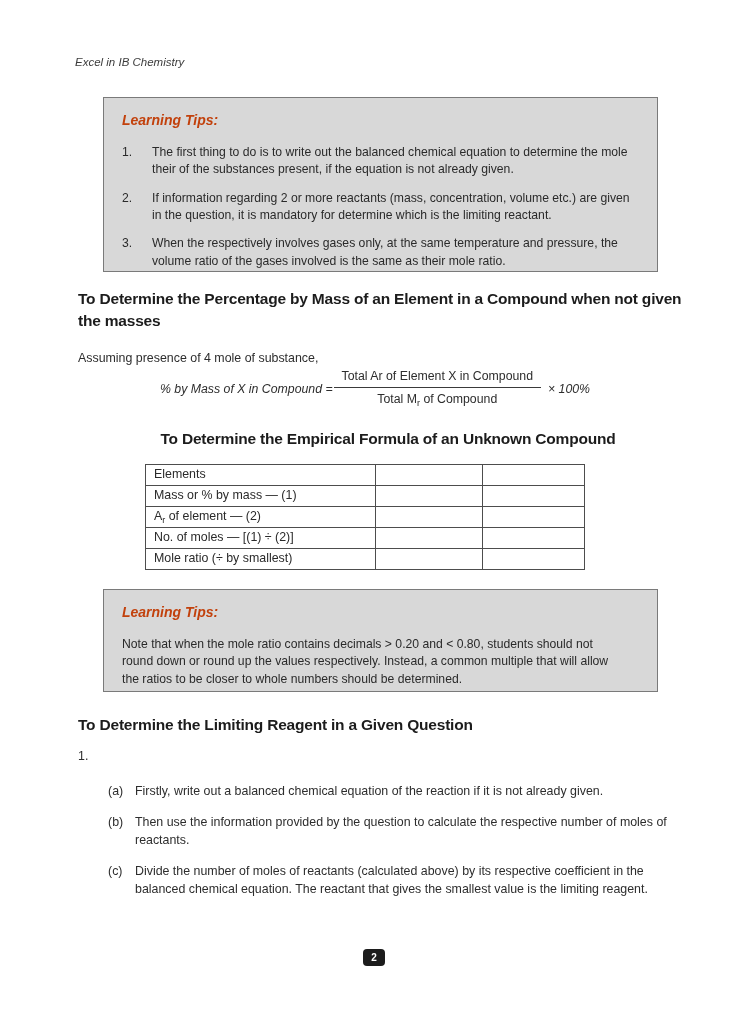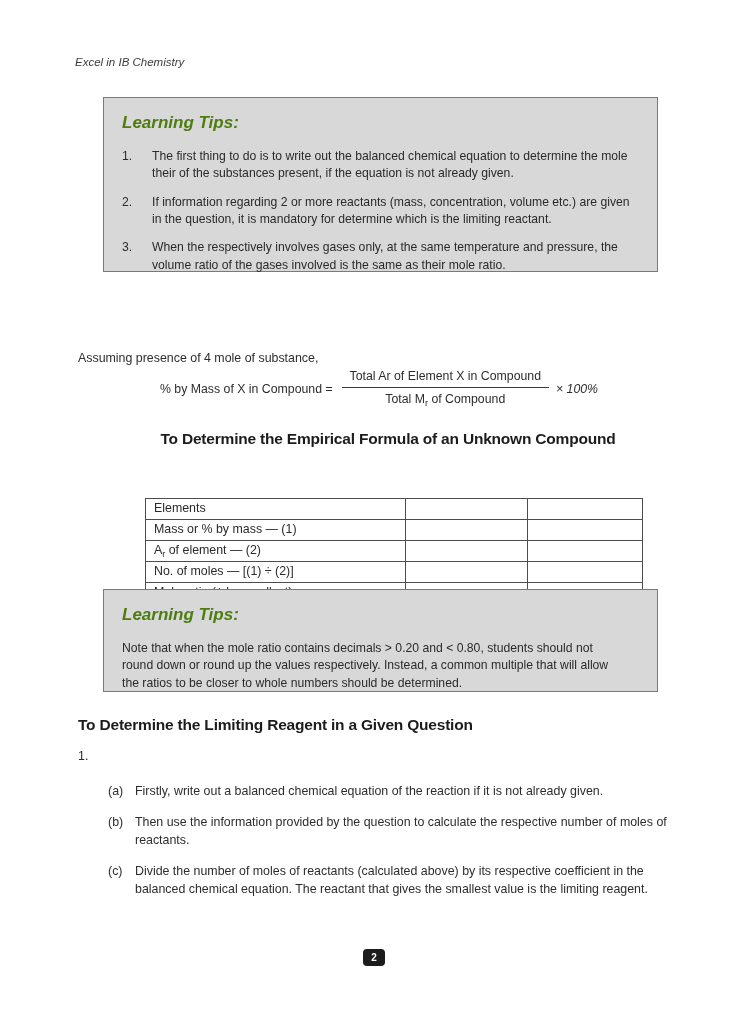--- a/index.html
+++ b/index.html
@@ -30,22 +30,22 @@
     padding: 13px 16px 16px 18px;
     font-size: 12.2px;
     line-height: 1.42;
     color: #2a2a2a;
   }
   .tipbox-1 { top: 97px; height: 175px; }
   .tipbox-2 { top: 589px; height: 103px; }
   .tip-title {
     font-weight: bold;
     font-style: italic;
-    font-size: 17px;
-    color: #4d7c0f;
+    font-size: 14px;
+    color: #c2410c;
     margin-bottom: 13px;
   }
   .tip-item { display: flex; margin-bottom: 11px; }
   .tip-num { width: 30px; flex: 0 0 30px; }
   .tip-text { flex: 1; max-width: 492px; }
   .tip-para { max-width: 500px; }
   .sec-heading {
     position: absolute;
     left: 78px;
     width: 620px;
@@ -65,38 +65,37 @@
     color: #2d2d2d;
   }
   .formula {
     position: absolute;
     top: 369px; left: 160px;
     display: flex;
     align-items: center;
     font-size: 12.3px;
     color: #2d2d2d;
   }
-  .formula-lhs { margin-right: 9px; }
+  .formula-lhs { margin-right: 1px; font-style: italic; }
   .fraction { display: inline-block; text-align: center; }
   .fraction .num {
     display: block;
     padding: 0 8px 4px 8px;
     border-bottom: 1.5px solid #3a3a3a;
   }
   .fraction .den { display: block; padding-top: 4px; }
   .formula-mult { margin-left: 7px; font-style: italic; }
   sub { font-size: 9px; }
   .emp-table {
     position: absolute;
     top: 464px; left: 145px;
-    width: 498px;
+    width: 440px;
     border-collapse: collapse;
     font-size: 12.4px;
     color: #2a2a2a;
-    margin-top: 34px;
   }
   .emp-table td {
     border: 1px solid #4d4d4d;
     height: 21px;
     padding: 1px 8px;
     vertical-align: middle;
   }
   .emp-table td.col-label { width: 230px; }
   .emp-table td.col-a { width: 108px; }
   .emp-table td.col-b { width: 102px; }
@@ -147,20 +146,21 @@
     <div class="tip-item">
       <span class="tip-num">2.</span>
       <span class="tip-text">If information regarding 2 or more reactants (mass, concentration, volume etc.) are given in the question, it is mandatory for determine which is the limiting reactant.</span>
     </div>
     <div class="tip-item">
       <span class="tip-num">3.</span>
       <span class="tip-text">When the respectively involves gases only, at the same temperature and pressure, the volume ratio of the gases involved is the same as their mole ratio.</span>
     </div>
   </div>
 
+  <div class="sec-heading heading-percent">To Determine the Percentage by Mass of an Element in a Compound when not given the masses</div>
 
   <div class="intro-line">Assuming presence of 4 mole of substance,</div>
 
   <div class="formula">
     <span class="formula-lhs">% by Mass of X in Compound =</span>
     <span class="fraction">
       <span class="num">Total Ar of Element X in Compound</span>
       <span class="den"><span>Total M</span><sub>r</sub><span> of Compound</span></span>
     </span>
     <span class="formula-mult">× 100%</span>

